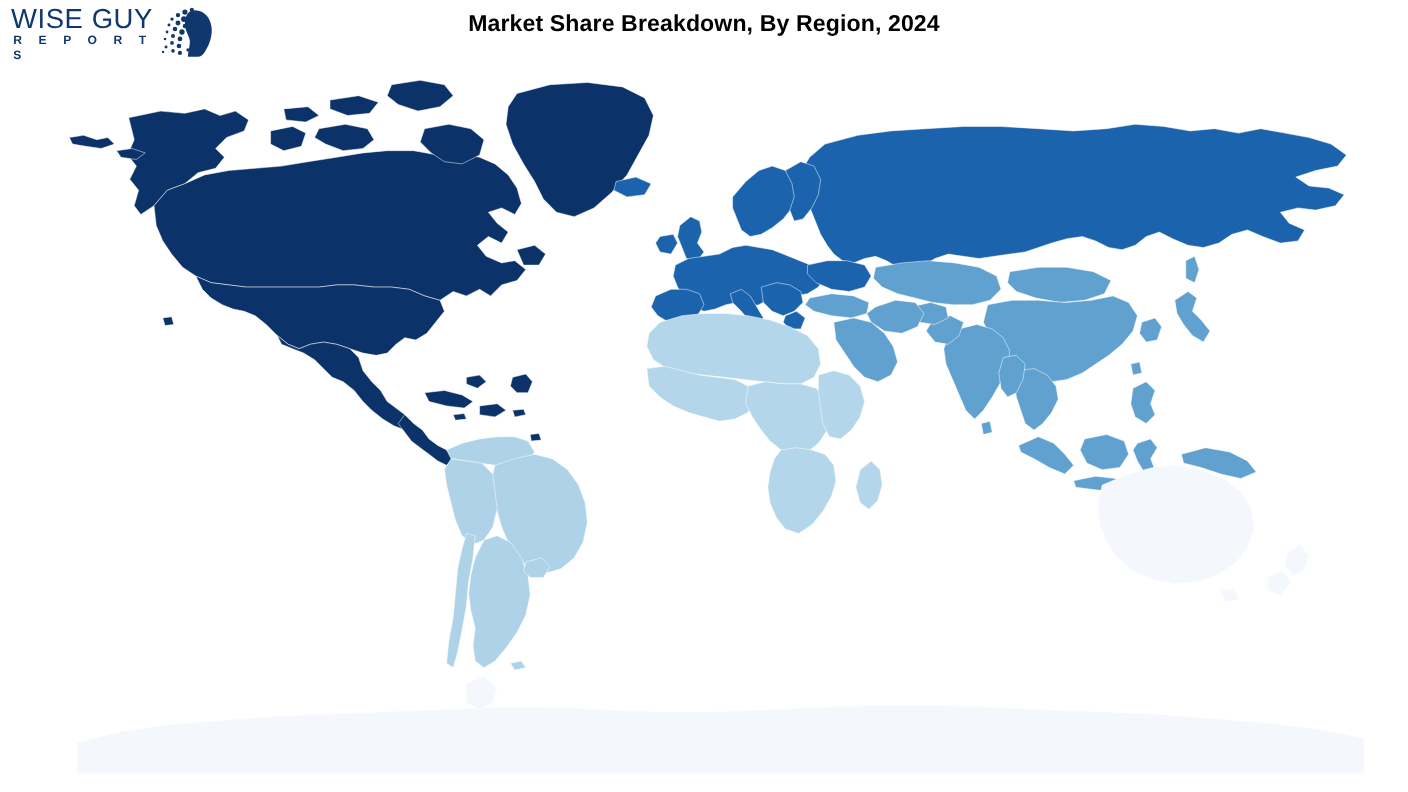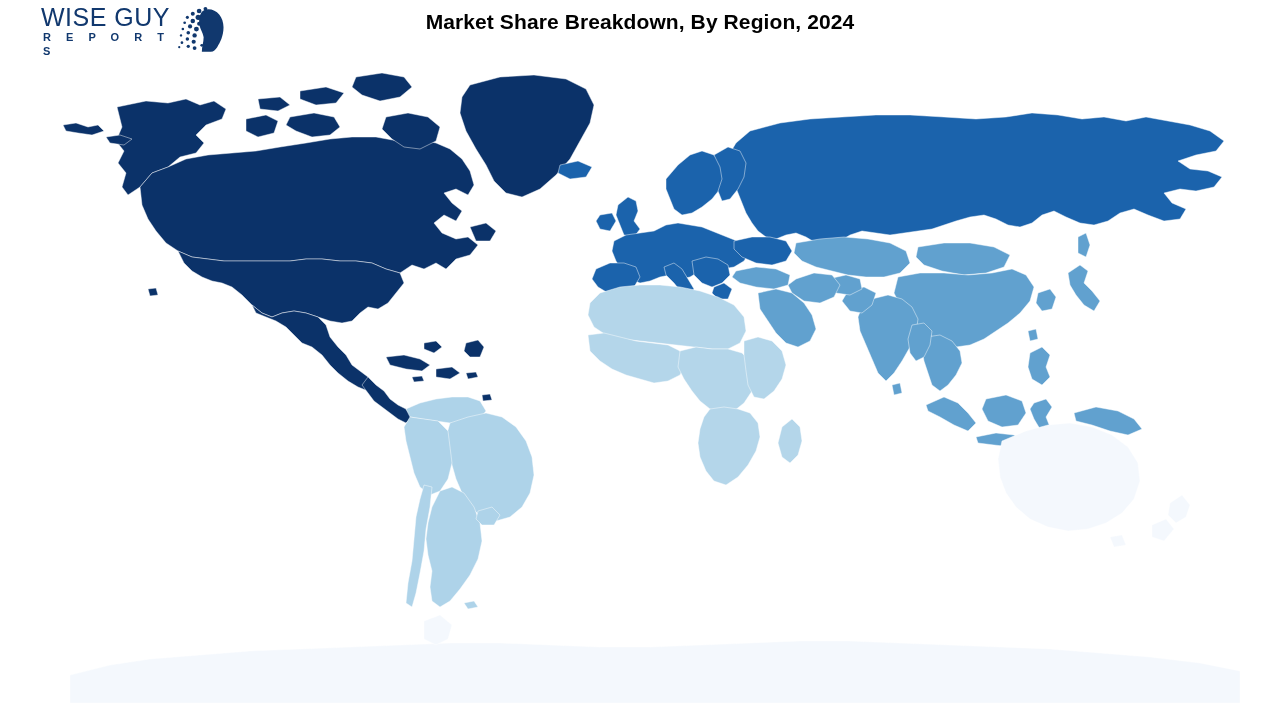--- a/index.html
+++ b/index.html
@@ -10,21 +10,21 @@
     overflow: hidden;
   }
   #page { position: relative; width: 1280px; height: 720px; background: #fff; }
 
   
   #header { position: absolute; top: 0; left: 0; width: 1280px; height: 62px; z-index: 5; }
 
   #logo {
     position: absolute; left: 10px; top: 5px;
     width: 185px; height: 52px;
-    display: flex; align-items: center; margin-left: 31px;
+    display: flex; align-items: center;
   }
   .logo-text-block { display: flex; flex-direction: column; justify-content: center; }
   .logo-line1 {
     font-size: 25px; font-weight: 400; letter-spacing: 0.5px;
     color: #11386e; line-height: 26px;
     font-family: "Liberation Sans", sans-serif;
   }
   .logo-line2 {
     font-size: 11px; font-weight: 700; letter-spacing: 6px;
     color: #11386e; line-height: 14px; padding-left: 2px;

